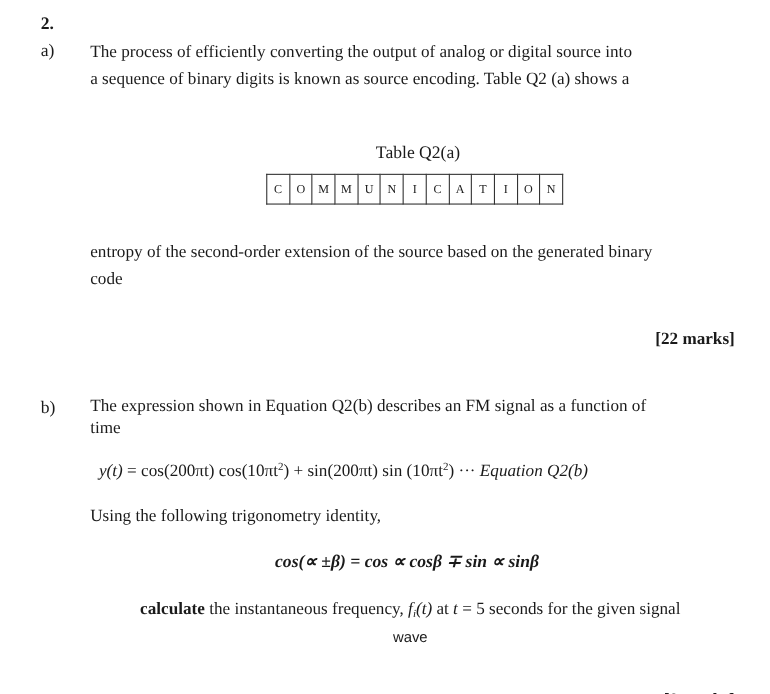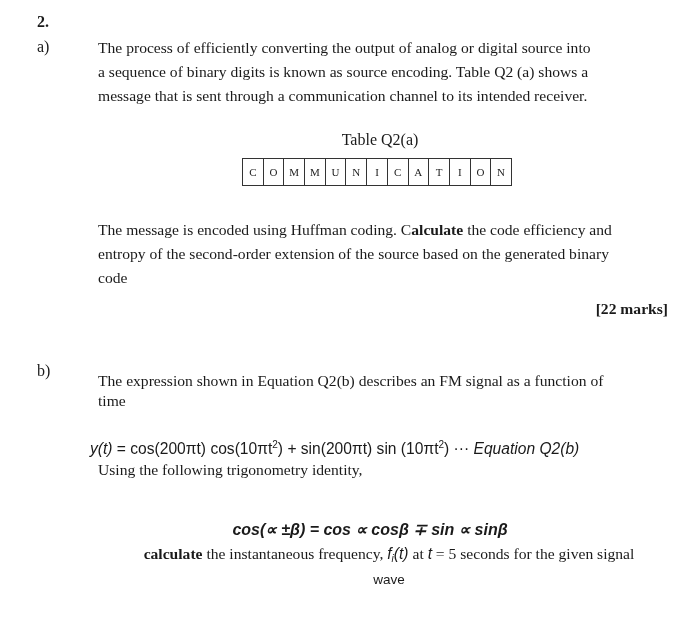--- a/index.html
+++ b/index.html
@@ -20,21 +20,21 @@
   .qnum {
     left: 37px; top: 13px;
     font-weight: bold;
     font-size: 16px;
   }
   .part-label {
     left: 37px;
     font-size: 16px;
   }
   .para {
-    left: 98px;
+    left: 82px;
     width: 582px;
     line-height: 24px;
     font-size: 15.6px;
   }
   .para b { font-weight: bold; }
   .table-caption {
     left: 0; width: 760px;
     text-align: center;
     top: 131px;
     font-size: 16px;
@@ -52,22 +52,21 @@
     width: 19.7px;
     height: 26px;
     color: #222;
   }
   .marks {
     right: 32px;
     font-weight: bold;
     font-size: 15.6px;
   }
   .math {
-    font-family: Liberation Sans, sans-serif;
-    margin-top: 20px;
+    font-family: Liberation Serif, serif;
   }
   .equation {
     left: 90px; top: 420px;
     font-size: 15.6px;
     white-space: nowrap;
   }
   .equation i { font-style: italic; }
   .identity {
     left: 0; width: 740px;
     text-align: center;
@@ -83,21 +82,20 @@
 </head>
 <body>
 
 <div class="abs qnum">2.</div>
 
 <div class="abs part-label" style="top:38px;">a)</div>
 
 <div class="abs para" style="top:36px;">
   <div>The process of efficiently converting the output of analog or digital source into</div>
   <div>a sequence of binary digits is known as source encoding. Table Q2 (a) shows a</div>
-  <div>message that is sent through a communication channel to its intended receiver.</div>
 </div>
 
 <div class="abs table-caption">Table Q2(a)</div>
 
 <table class="abs msg-table">
   <tbody>
       <tr>
     <td>C</td>
     <td>O</td>
     <td>M</td>
@@ -109,30 +107,29 @@
     <td>A</td>
     <td>T</td>
     <td>I</td>
     <td>O</td>
     <td>N</td>
   </tr>
 </tbody>
   </table>
 
 <div class="abs para" style="top:218px;">
-  <div><span>The message is encoded using Huffman coding. C</span><b>alculate</b><span> the code efficiency and</span></div>
   <div>entropy of the second-order extension of the source based on the generated binary</div>
   <div>code</div>
 </div>
 
 <div class="abs marks" style="top:290px;margin-top:10px;">[22 marks]</div>
 
 <div class="abs part-label" style="top:362px;">b)</div>
 
-<div class="abs para" style="top:360px; line-height:20px;margin-top:11px;">
+<div class="abs para" style="top:360px; line-height:20px;">
   <div>The expression shown in Equation Q2(b) describes an FM signal as a function of</div>
   <div>time</div>
 </div>
 
 <div class="abs equation math">
   <i>y(t)</i><span> = </span><span>cos(200πt) cos(10πt</span><sup>2</sup><span>) + sin(200πt) sin (10πt</span><sup>2</sup><span>)</span><span> ··· </span><i>Equation Q2(b)</i>
 </div>
 
 <div class="abs para" style="top:458px;">Using the following trigonometry identity,</div>
 

